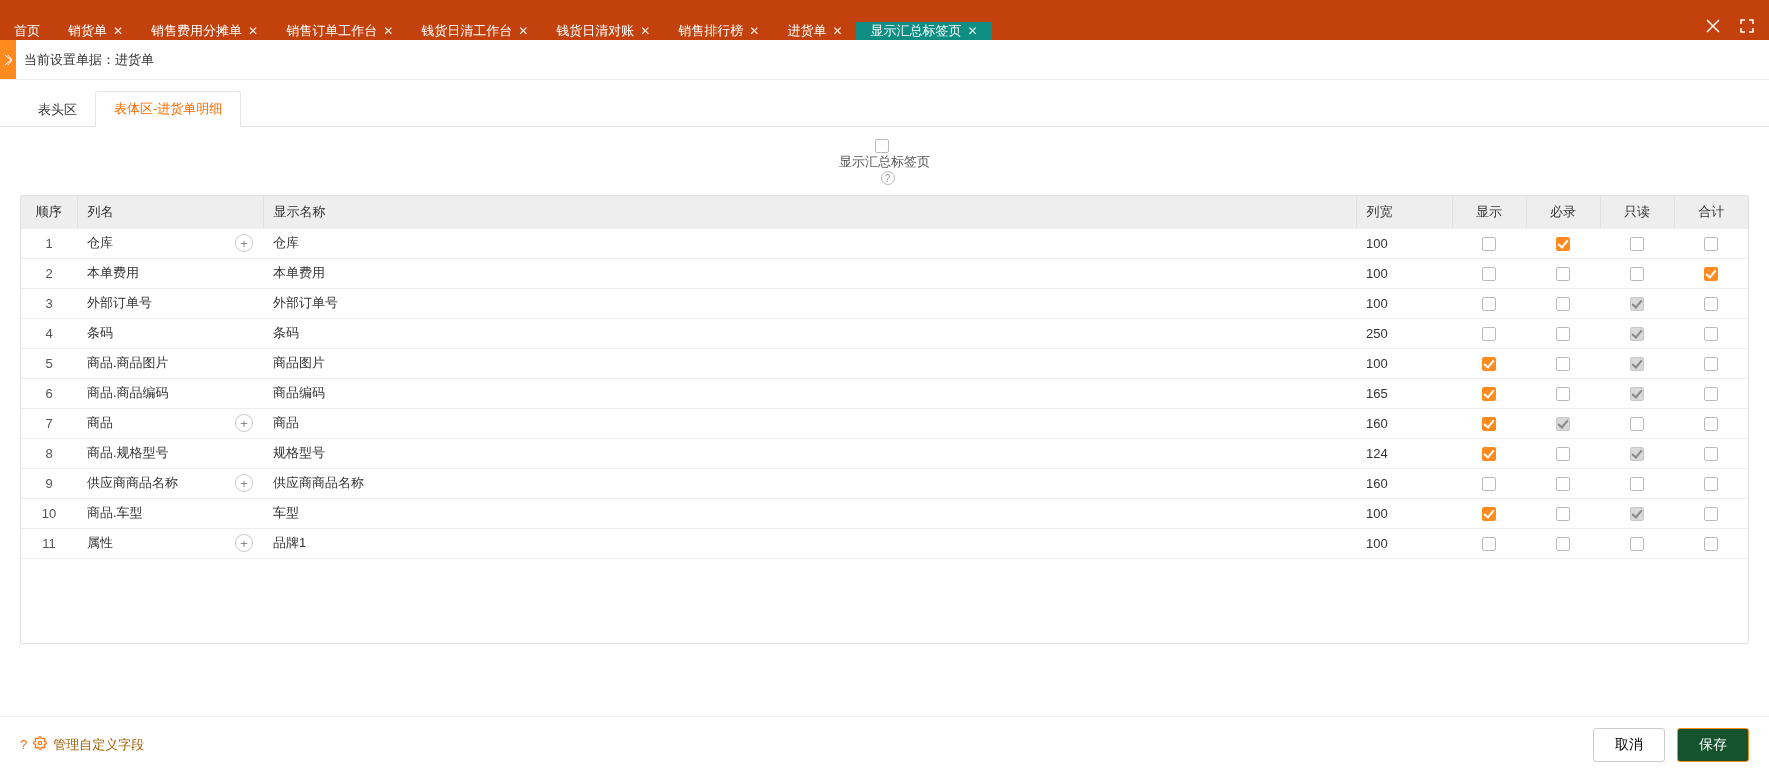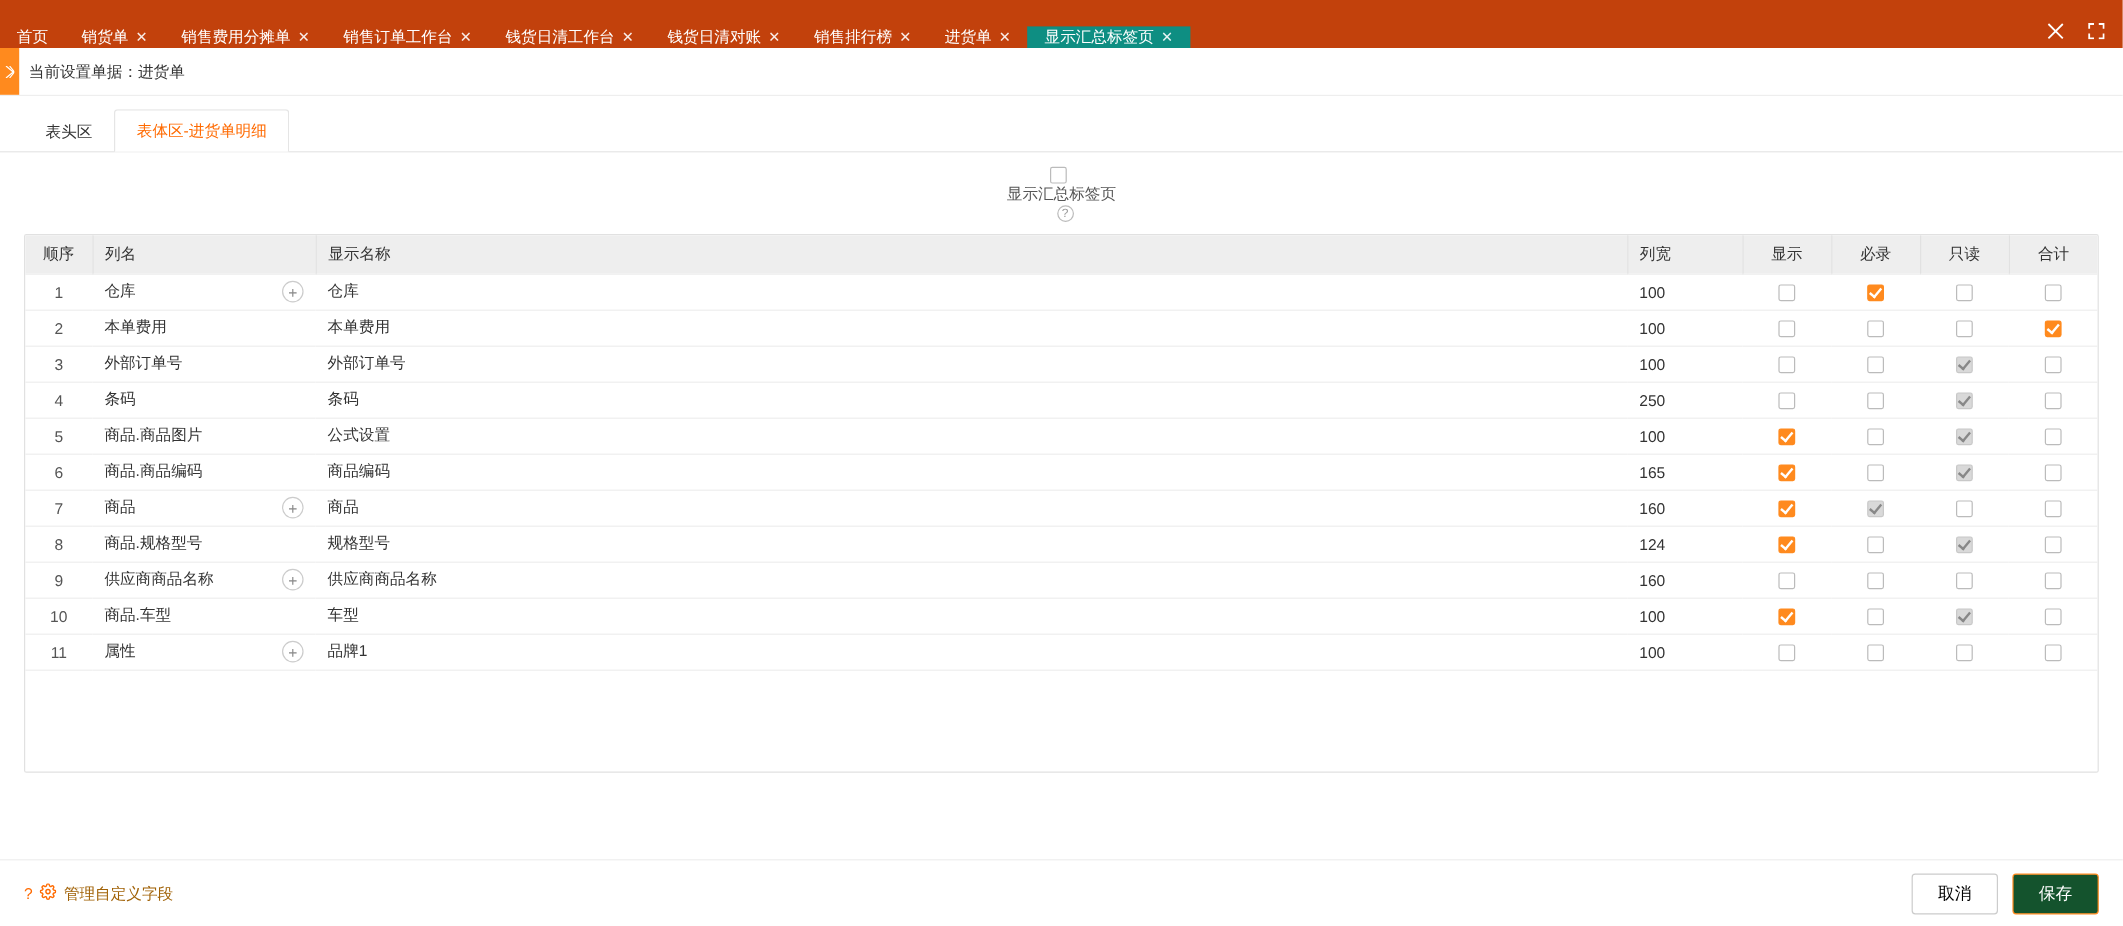--- a/index.html
+++ b/index.html
@@ -228,21 +228,21 @@
             <td class="center"><input type="checkbox" class="chk gray" checked="" style=""></td>
             <td class="center"><input type="checkbox" class="chk" style=""></td>
           </tr>
           <tr>
             <td class="col-seq">5</td>
             <td>
               <div class="cell-flex">
                 <span>商品.商品图片</span>
               </div>
             </td>
-            <td>公式设置</td>
+            <td>商品图片</td>
             <td>100</td>
             <td class="center"><input type="checkbox" class="chk" checked="" style=""></td>
             <td class="center"><input type="checkbox" class="chk" style=""></td>
             <td class="center"><input type="checkbox" class="chk gray" checked="" style=""></td>
             <td class="center"><input type="checkbox" class="chk" style=""></td>
           </tr>
           <tr>
             <td class="col-seq">6</td>
             <td>
               <div class="cell-flex">

